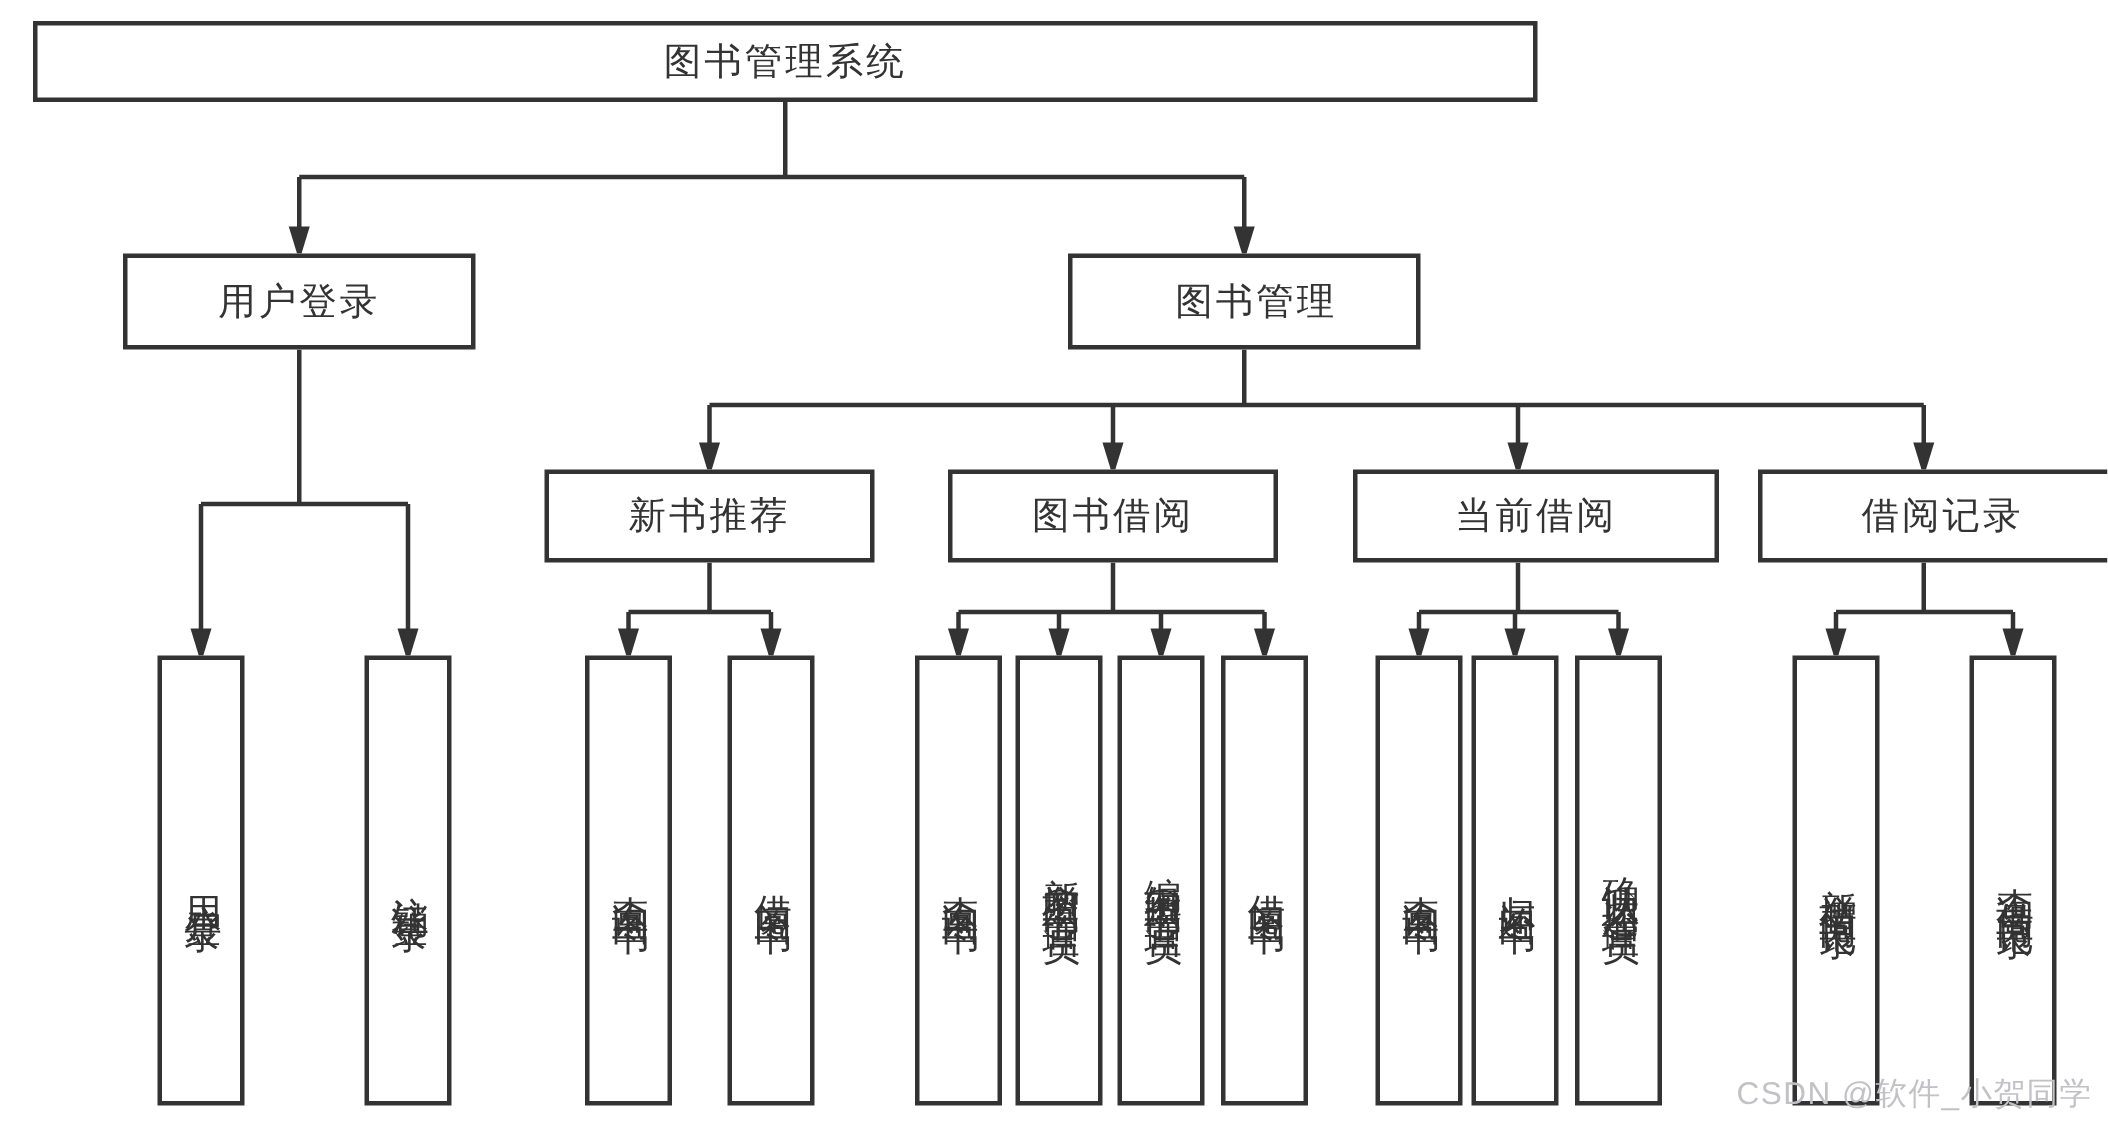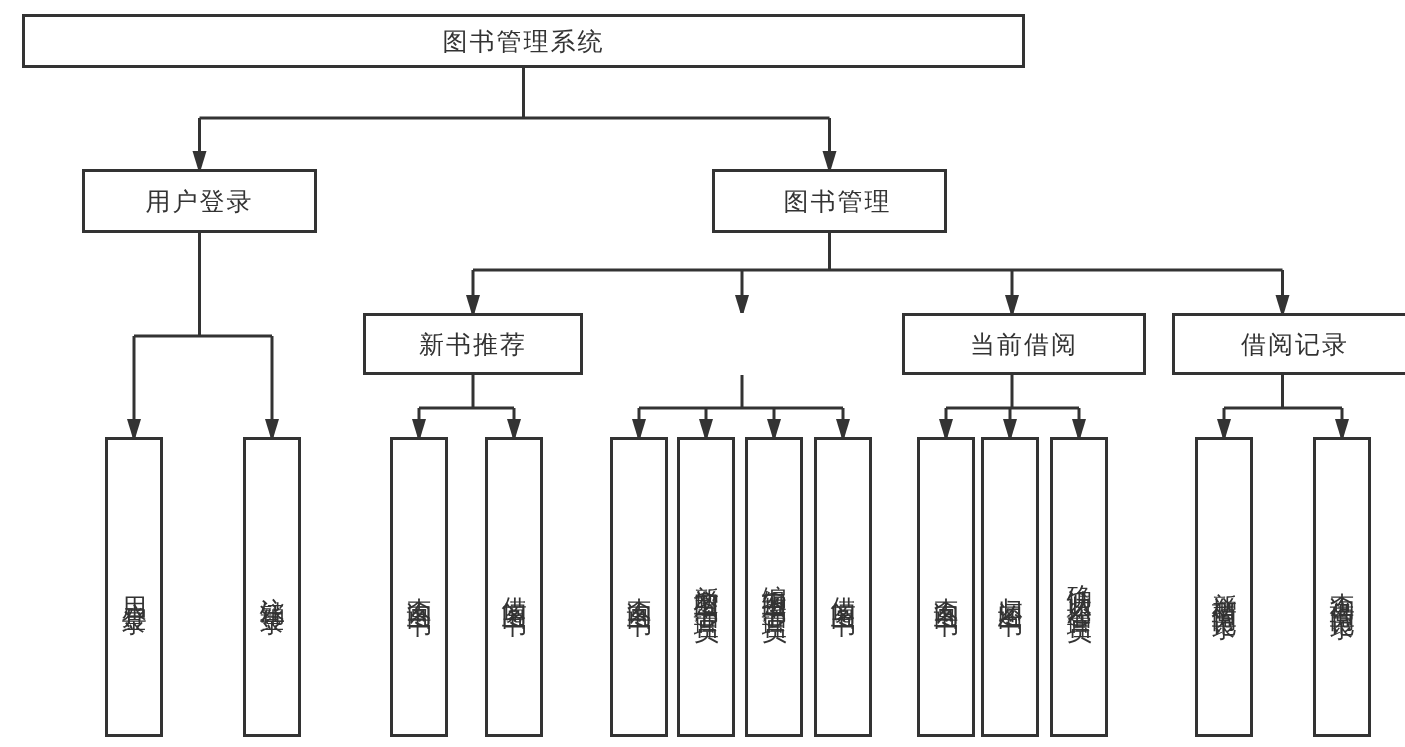--- a/index.html
+++ b/index.html
@@ -127,20 +127,23 @@
       </div>
       <div class="node" style="left: 82px; top: 169px; width: 235px; height: 64px; border-color: rgb(51, 51, 51); background: rgb(255, 255, 255);">
         <span class="node-label" style="color: rgb(51, 51, 51);">用户登录</span>
       </div>
       <div class="node" style="left: 712px; top: 169px; width: 235px; height: 64px; border-color: rgb(51, 51, 51); background: rgb(255, 255, 255); padding-left: 16px;">
         <span class="node-label" style="color: rgb(51, 51, 51);">图书管理</span>
       </div>
       <div class="node" style="left: 363px; top: 313px; width: 220px; height: 62px; border-color: rgb(51, 51, 51); background: rgb(255, 255, 255);">
         <span class="node-label" style="color: rgb(51, 51, 51);">新书推荐</span>
       </div>
+      <div class="node" style="left: 632px; top: 313px; width: 220px; height: 62px; border-color: rgb(51, 51, 51); background: rgb(255, 255, 255);">
+        <span class="node-label" style="color: rgb(51, 51, 51);">图书借阅</span>
+      </div>
       <div class="node" style="left: 902px; top: 313px; width: 244px; height: 62px; border-color: rgb(51, 51, 51); background: rgb(255, 255, 255);">
         <span class="node-label" style="color: rgb(51, 51, 51);">当前借阅</span>
       </div>
       <div class="node" style="left: 1172px; top: 313px; width: 246px; height: 62px; border-color: rgb(51, 51, 51); background: rgb(255, 255, 255);">
         <span class="node-label" style="color: rgb(51, 51, 51);">借阅记录</span>
       </div>
       <div class="node vertical" style="left: 105px; top: 437px; width: 58px; height: 300px; border-color: rgb(51, 51, 51); background: rgb(255, 255, 255);">
         <span class="node-label" style="color: rgb(51, 51, 51);">用户登录</span>
       </div>
       <div class="node vertical" style="left: 243px; top: 437px; width: 58px; height: 300px; border-color: rgb(51, 51, 51); background: rgb(255, 255, 255);">
@@ -173,13 +176,14 @@
       <div class="node vertical" style="left: 1050px; top: 437px; width: 58px; height: 300px; border-color: rgb(51, 51, 51); background: rgb(255, 255, 255);">
         <span class="node-label" style="color: rgb(51, 51, 51);">确认归还（管理员）</span>
       </div>
       <div class="node vertical" style="left: 1195px; top: 437px; width: 58px; height: 300px; border-color: rgb(51, 51, 51); background: rgb(255, 255, 255);">
         <span class="node-label" style="color: rgb(51, 51, 51);">新增借阅记录</span>
       </div>
       <div class="node vertical" style="left: 1313px; top: 437px; width: 58px; height: 300px; border-color: rgb(51, 51, 51); background: rgb(255, 255, 255);">
         <span class="node-label" style="color: rgb(51, 51, 51);">查询借阅记录</span>
       </div>
     </div>
+  <div id="watermark">CSDN @软件_小贺同学</div>
 </div>
 
 </body></html>

